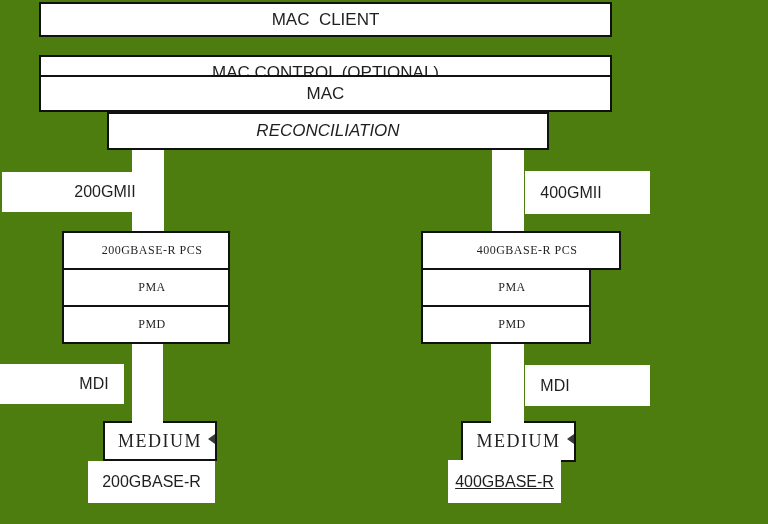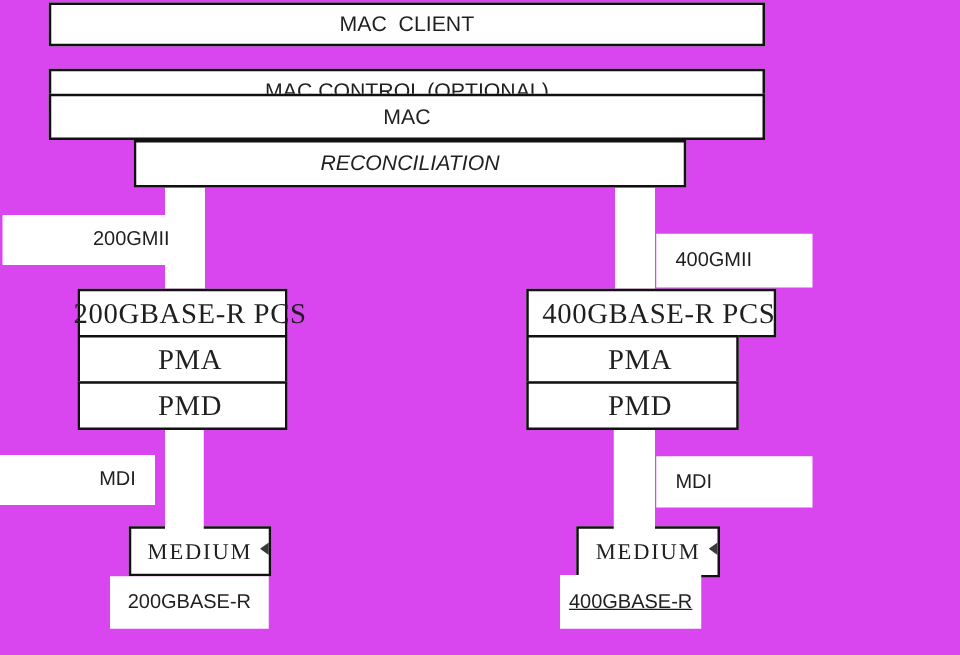--- a/index.html
+++ b/index.html
@@ -1,27 +1,27 @@
 <!DOCTYPE html>
 <html><head>
 <meta charset="utf-8">
 <style>
   html,body{margin:0;padding:0;background:#000;}
   #stage{
-    position:relative;width:768px;height:524px;background:#d946ef;
+    position:relative;width:768px;height:524px;background:#4d7c0f;
     font-family:"Liberation Sans",sans-serif;overflow:hidden;
   }
   .box{
     position:absolute;box-sizing:border-box;background:#ffffff;
     border:2px solid #111111;color:#1f1f1f;
     display:flex;align-items:center;justify-content:center;
     white-space:pre;font-size:17px;z-index:2;
   }
   .plain{border:none;}
-  .serif{font-family:"Liberation Serif",serif;font-size:23px;letter-spacing:0.5px;padding-left:12px;}
+  .serif{font-family:"Liberation Serif",serif;font-size:12px;letter-spacing:0.5px;padding-left:12px;}
   .medium{font-family:"Liberation Serif",serif;font-size:18px;letter-spacing:1.5px;}
   .small{font-size:16px;}
   .conn{position:absolute;background:#ffffff;z-index:1;}
   .conn-over{z-index:3;}
   .arrowhead{
     position:absolute;width:0;height:0;z-index:4;
     border-top:5px solid transparent;border-bottom:5px solid transparent;
     border-right:7px solid #3a3a3a;
   }
 </style>
@@ -32,21 +32,21 @@
 
   <div class="box" style="left:39px;top:2px;width:573px;height:35px;">MAC  CLIENT</div>
   <div class="box" style="left:39px;top:39px;width:573px;height:36px;margin-top:16px;">MAC CONTROL (OPTIONAL)</div>
   <div class="box" style="left:39px;top:75px;width:573px;height:37px;">MAC</div>
   <div class="box" style="left:107px;top:112px;width:442px;height:38px;font-style:italic;">RECONCILIATION</div>
 
   <div class="conn" style="left:132px;top:150px;width:32px;height:81px;"></div>
   <div class="conn" style="left:492px;top:150px;width:32px;height:81px;"></div>
 
   <div class="box plain small" style="left:2px;top:172px;width:152px;height:40px;padding-left:54px;">200GMII</div>
-  <div class="box plain small" style="left:525px;top:171px;width:125px;height:43px;padding-right:33px;margin-top:16px;">400GMII</div>
+  <div class="box plain small" style="left:525px;top:171px;width:125px;height:43px;padding-right:33px;">400GMII</div>
 
   <div class="box serif" style="left:62px;top:231px;width:168px;height:39px;">200GBASE-R PCS</div>
   <div class="box serif" style="left:62px;top:268px;width:168px;height:39px;">PMA</div>
   <div class="box serif" style="left:62px;top:305px;width:168px;height:39px;">PMD</div>
 
 
   <div class="box serif" style="left:421px;top:231px;width:200px;height:39px;">400GBASE-R PCS</div>
   <div class="box serif" style="left:421px;top:268px;width:170px;height:39px;">PMA</div>
   <div class="box serif" style="left:421px;top:305px;width:170px;height:39px;">PMD</div>
 

